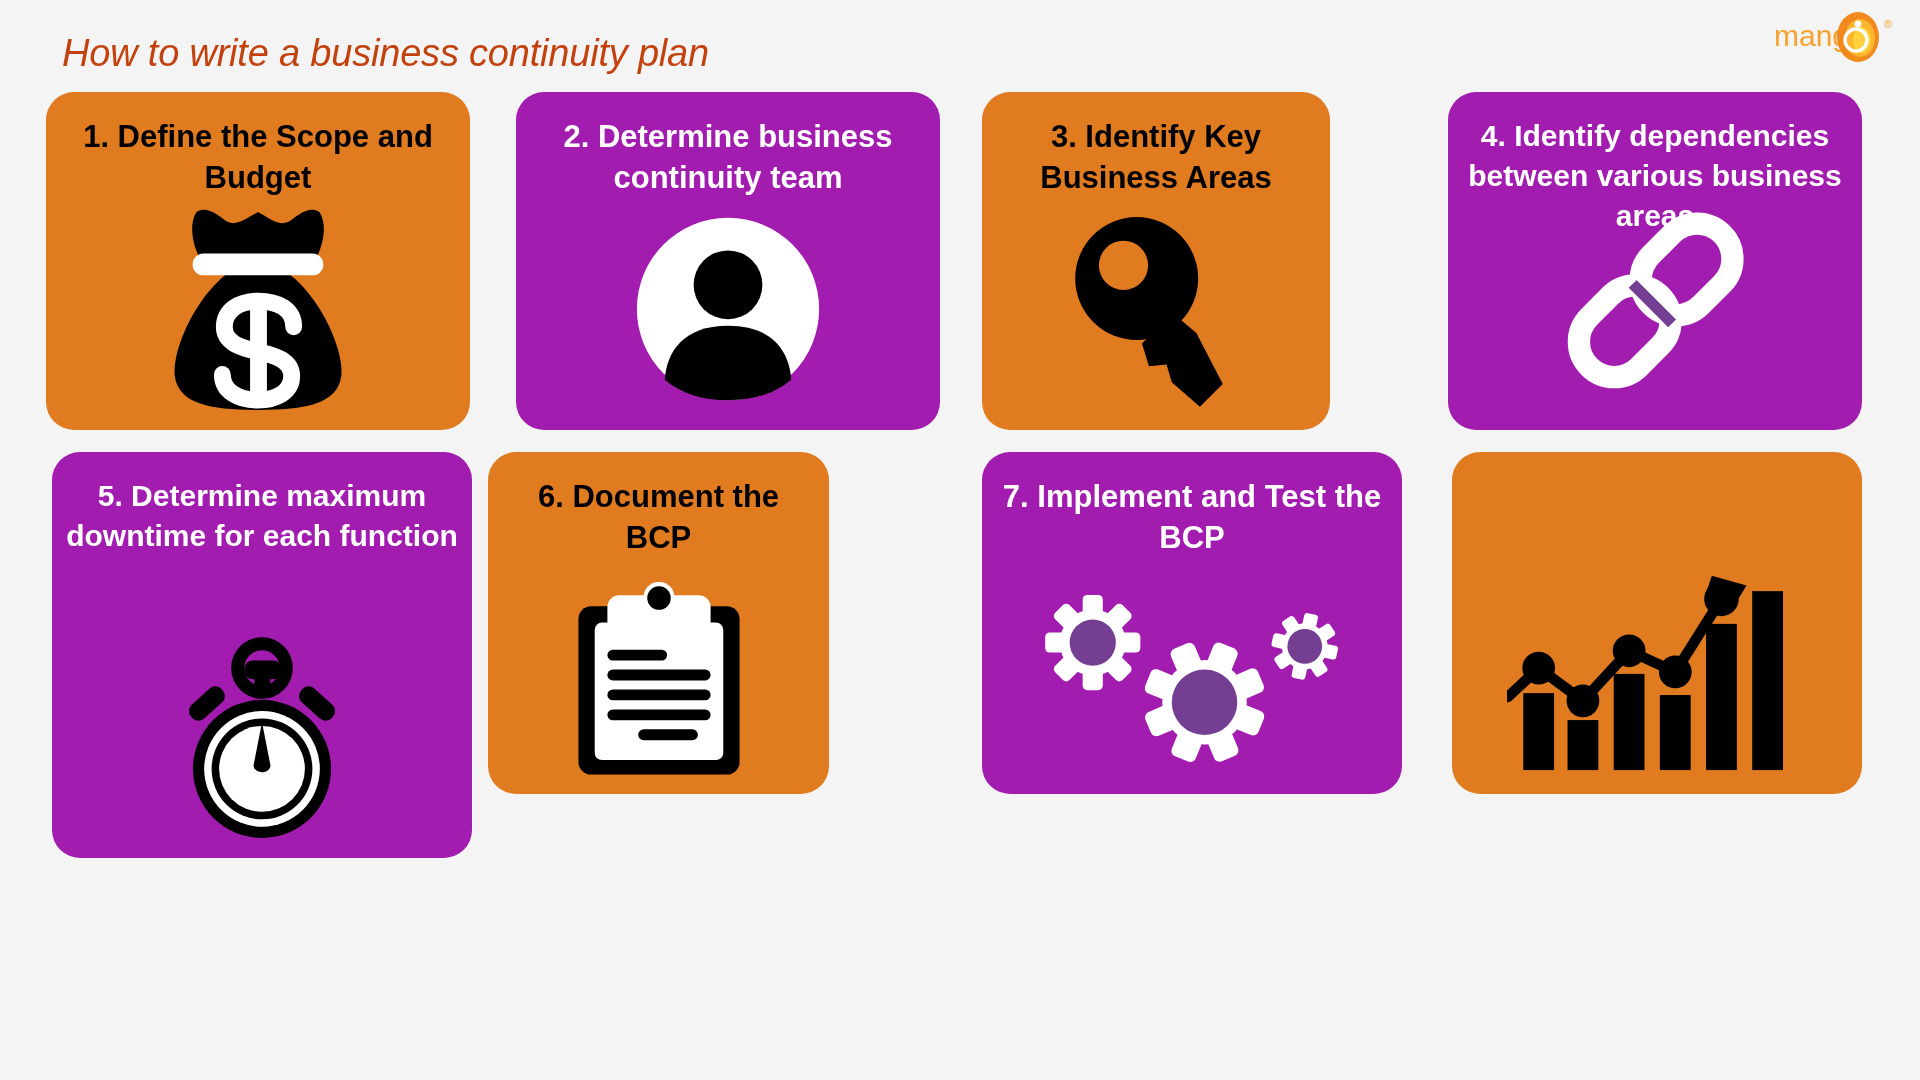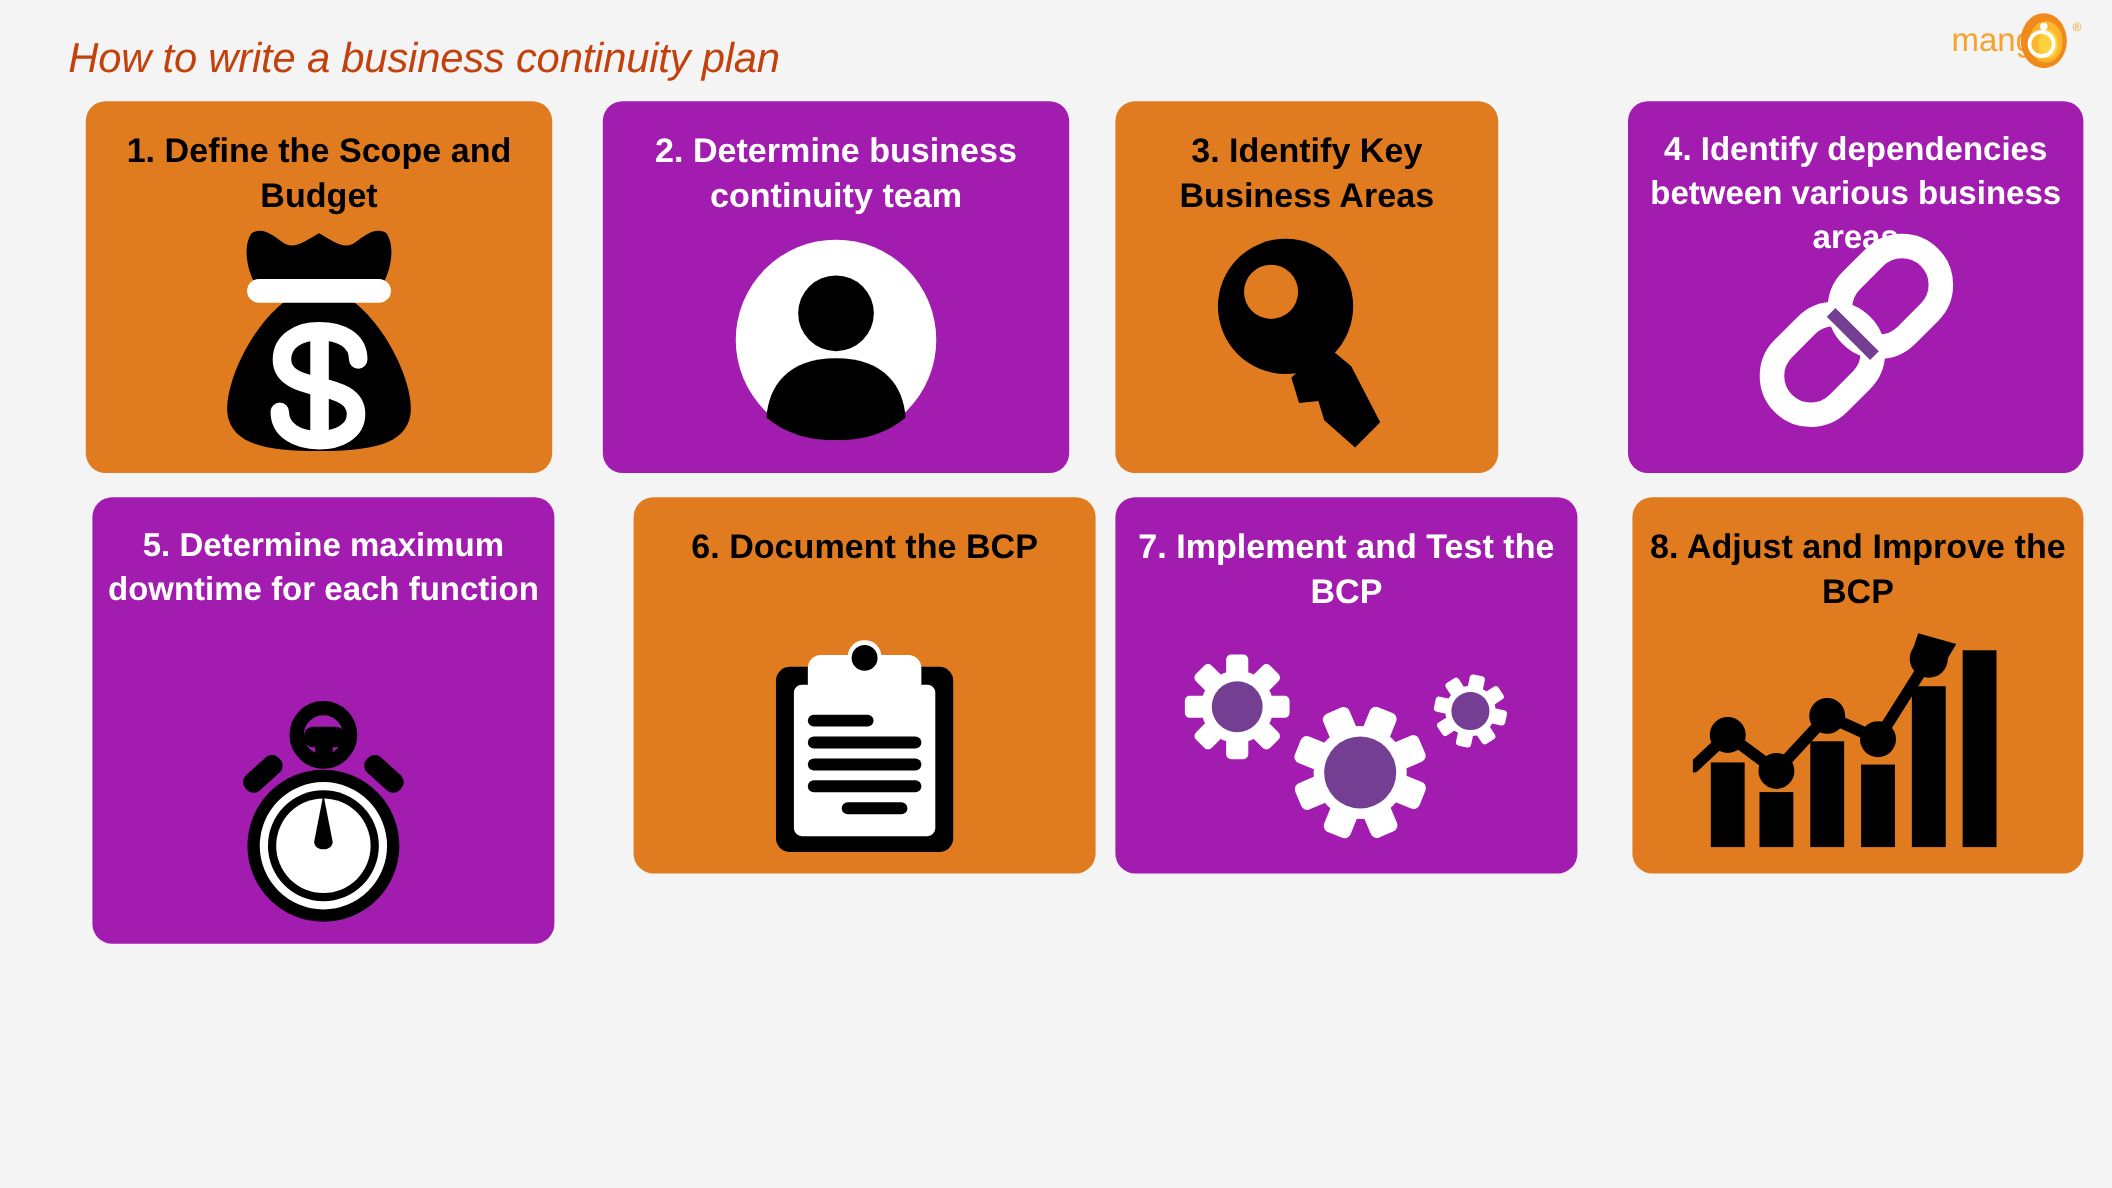--- a/index.html
+++ b/index.html
@@ -44,24 +44,23 @@
   
   .grid {
     position: absolute;
     left: 0;
     top: 92px;
     width: 1920px;
     height: 880px;
   }
   .card {
     position: absolute;
-    border-radius: 18px;
+    border-radius: 28px;
     box-sizing: border-box;
     overflow: hidden;
-    margin-left: 32px;
   }
   .card.orange { background: #e07b20; }
   .card.purple { background: #a21caf; }
 
   .card-title {
     position: absolute;
     left: 14px;
     right: 14px;
     top: 24px;
     text-align: center;
@@ -84,21 +83,21 @@
   .card-icon svg { display: block; }
 
   
   #card-1 { left: 46px;   top: 0px;  width: 424px; height: 338px; }
   #card-2 { left: 516px;  top: 0px;  width: 424px; height: 338px; }
   #card-3 { left: 982px;  top: 0px;  width: 348px; height: 338px; }
   #card-4 { left: 1448px; top: 0px;  width: 414px; height: 338px; }
 
   
   #card-5 { left: 52px;   top: 360px; width: 420px; height: 406px; }
-  #card-6 { left: 544px;  top: 360px; width: 420px; height: 342px; }
+  #card-6 { left: 488px;  top: 360px; width: 341px; height: 342px; }
   #card-7 { left: 982px;  top: 360px; width: 420px; height: 342px; }
   #card-8 { left: 1452px; top: 360px; width: 410px; height: 342px; }
 
   
   .title-3 { font-size: 30px; }
 </style>
 </head>
 <body>
 
 <div class="header">
@@ -258,21 +257,20 @@
 
         <g transform="translate(282,62) scale(0.66) rotate(12)" fill="#ffffff">
           <use href="#gear8"></use>
         </g>
         <circle cx="282" cy="62" r="18" fill="#743e92"></circle>
       </svg>
     </div>
   </div>
 
   <div class="card orange" id="card-8">
-    <div class="card-title">8. Adjust and Improve the BCP</div>
     <div class="card-icon" style="bottom:22px;">
       <svg viewBox="0 0 310 210" width="300" height="202">
 
         <rect x="16" y="128" width="32" height="80" fill="#000000"></rect>
         <rect x="62" y="156" width="32" height="52" fill="#000000"></rect>
         <rect x="110" y="108" width="32" height="100" fill="#000000"></rect>
         <rect x="158" y="130" width="32" height="78" fill="#000000"></rect>
         <rect x="206" y="56" width="32" height="152" fill="#000000"></rect>
         <rect x="254" y="22" width="32" height="186" fill="#000000"></rect>
 

